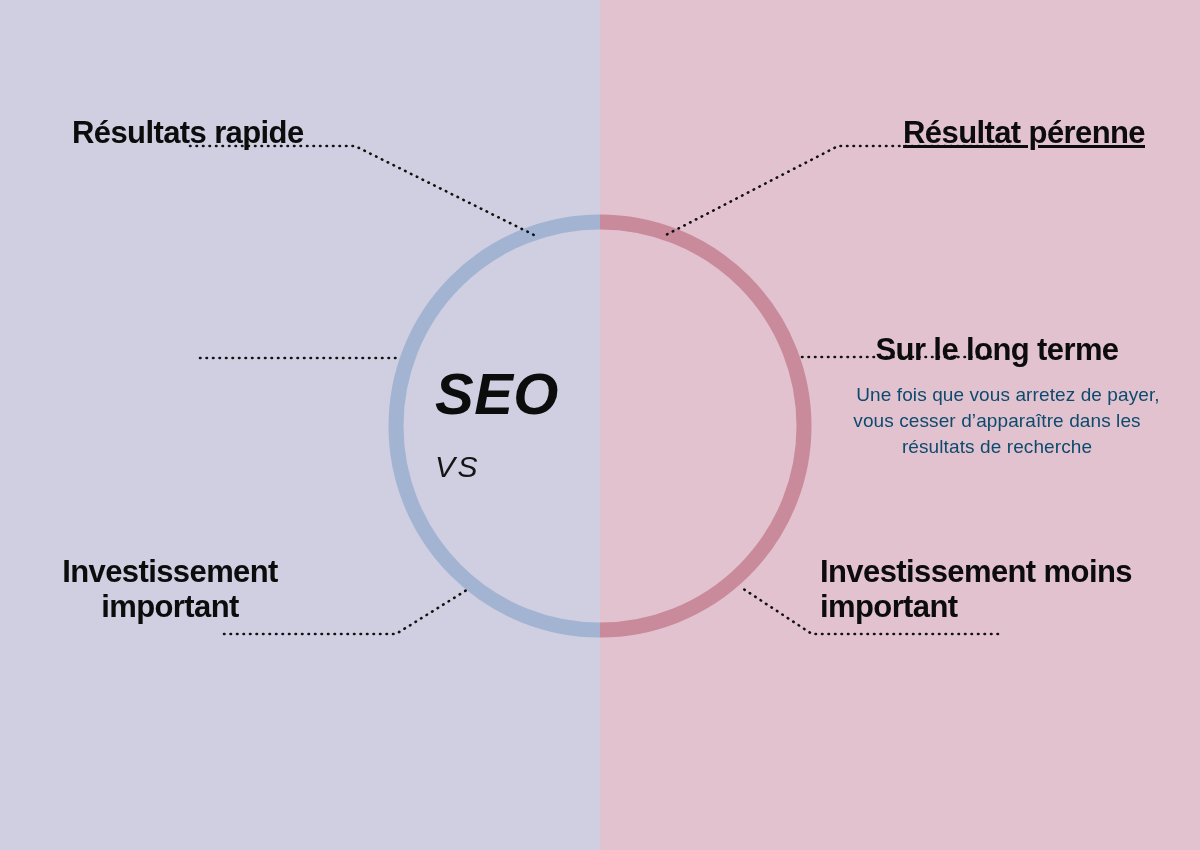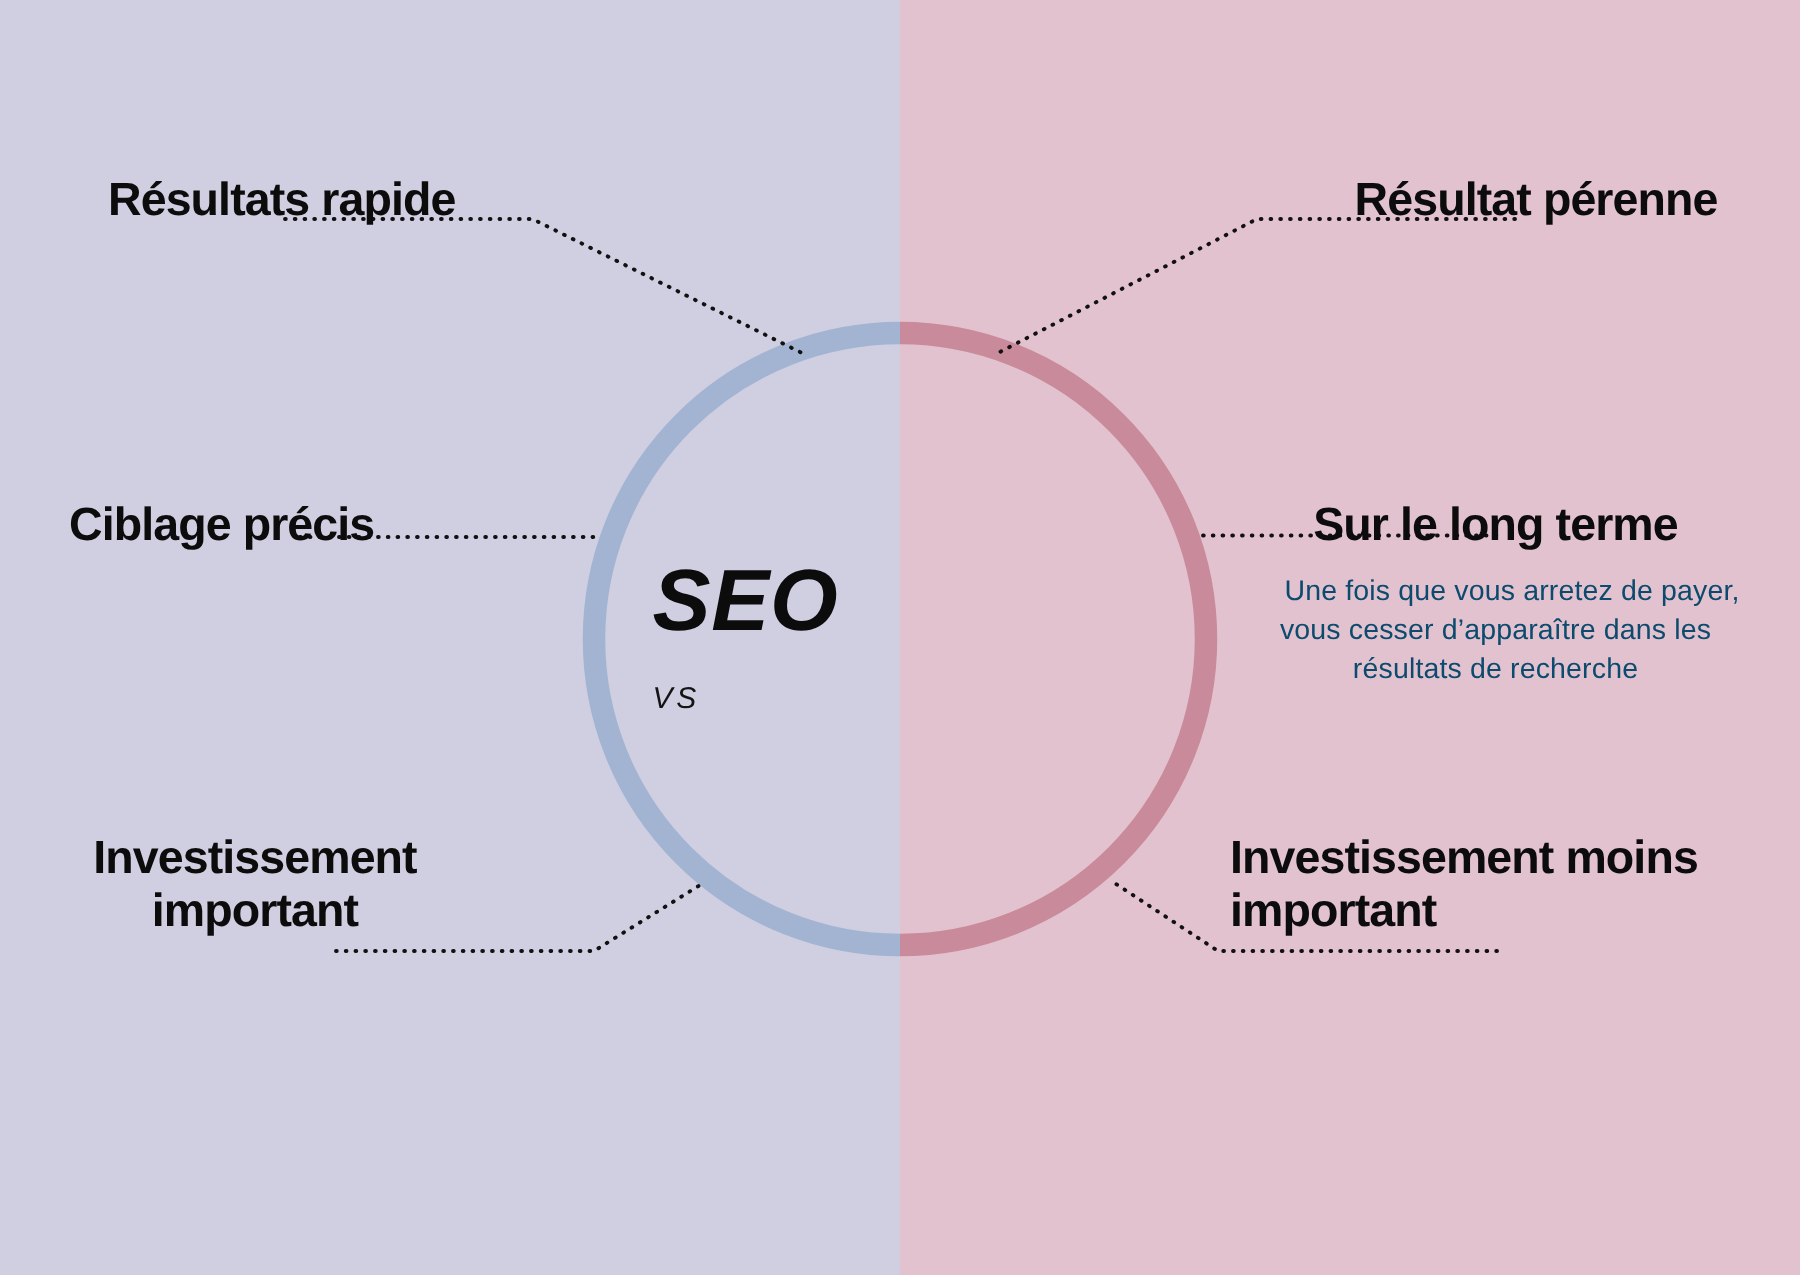--- a/index.html
+++ b/index.html
@@ -49,21 +49,21 @@
     font-style: italic;
   }
   .center-acronym {
     font-size: 58px;
     font-weight: 700;
     letter-spacing: 0.5px;
     color: #0c0c0c;
     line-height: 1.06;
   }
   .center-vs {
-    font-size: 20px;
+    font-size: 30px;
     font-weight: 400;
     letter-spacing: 2.5px;
     color: #141414;
     line-height: 1.5;
     margin: 20px 0 0 0;
   }
 
   .label {
     position: absolute;
     z-index: 5;
@@ -84,21 +84,21 @@
     font-weight: 400;
     line-height: 1.37;
     color: #0c4a6e;
     text-indent: 22px;
     margin-top: 14px;
     letter-spacing: 0.1px;
   }
 
   
   .lbl-rapide       { left: 72px;  top: 72px; }
-  .lbl-perenne      { right: 55px; top: 72px; text-align: right; }
+  .lbl-perenne      { right: 55px; top: 72px; text-align: right; text-decoration: underline; }
   .lbl-ciblage      { left: 46px;  top: 289px; }
   .lbl-longterme    { right: 38px; top: 289px; text-align: center; width: 330px; }
   .lbl-invest-left  { left: 5px;  top: 511px; width: 330px; text-align: center; }
   .lbl-invest-right { right: 40px; top: 511px; width: 340px; }
 </style>
 </head>
 <body>
 
 <div class="canvas">
 
@@ -129,23 +129,20 @@
 
   <div class="center-stack">
     <div class="center-acronym">SEO</div>
     <div class="center-vs">VS</div>
   </div>
 
   <div class="label lbl-rapide">
     <div class="label-heading">Résultats rapide</div>
   </div>
 
-  <div class="label lbl-ciblage">
-    <div class="label-heading">Ciblage précis</div>
-  </div>
 
   <div class="label lbl-invest-left">
     <div class="label-heading wrap">Investissement important</div>
   </div>
 
   <div class="label lbl-perenne">
     <div class="label-heading">Résultat pérenne</div>
   </div>
 
   <div class="label lbl-longterme">

